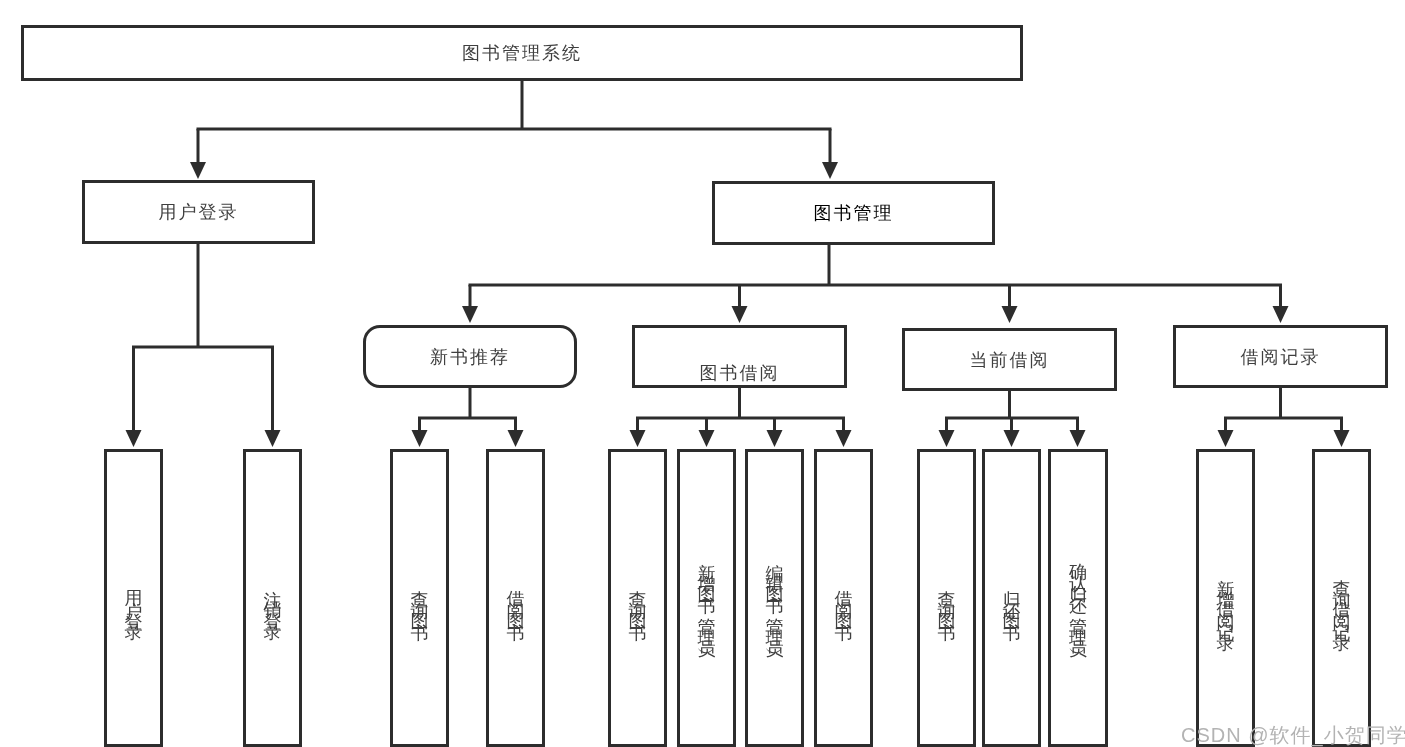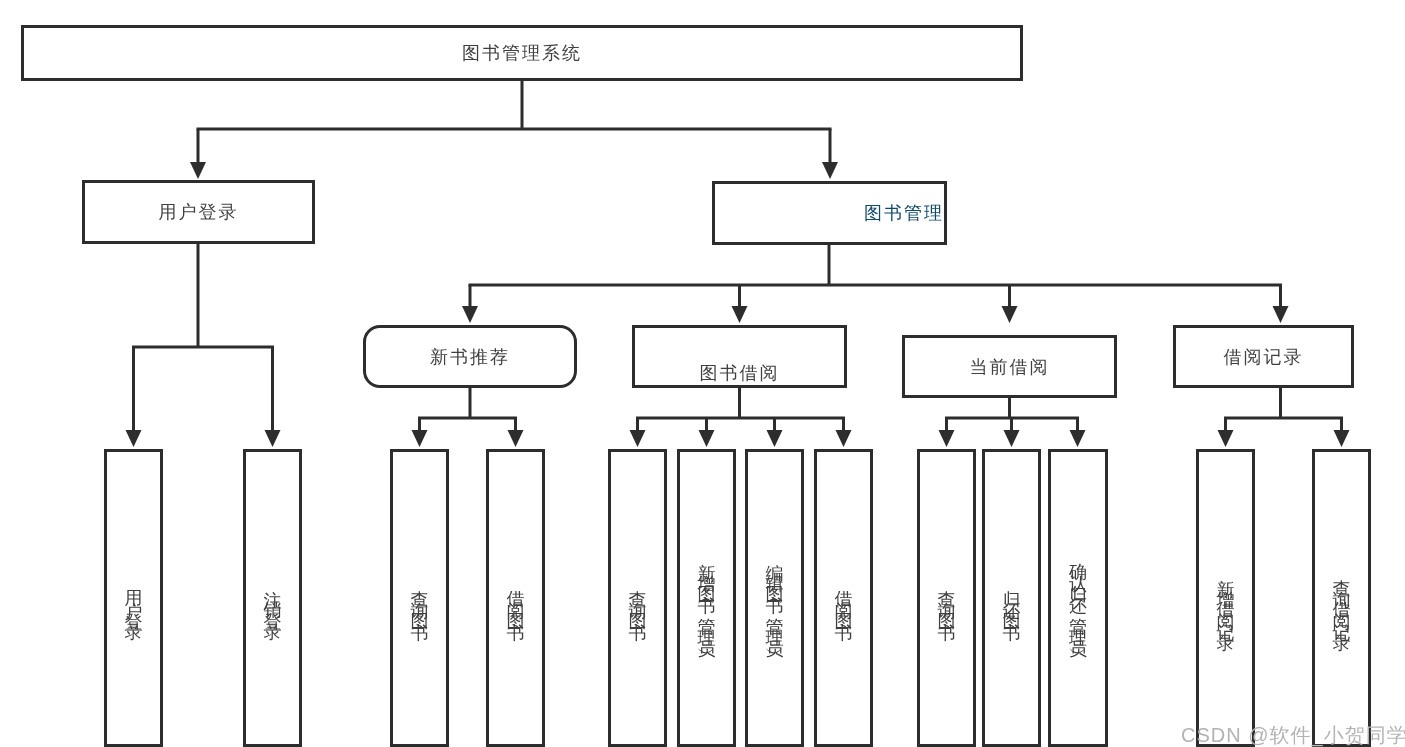--- a/index.html
+++ b/index.html
@@ -110,34 +110,34 @@
       <polygon points="1333.5,418 1349.5,418 1341.5,435" fill="#2d2d2d"></polygon>
     </svg>
 
   <div class="node h" style="left: 21px; top: 13px; width: 1002px; height: 56px; border-color: rgb(45, 45, 45); color: rgb(63, 63, 63);">
     <span>图书管理系统</span>
   </div>
 
   <div class="node h" style="left: 82px; top: 168px; width: 233px; height: 64px; border-color: rgb(45, 45, 45); color: rgb(63, 63, 63);">
     <span>用户登录</span>
   </div>
-  <div class="node h" style="left: 712px; top: 169px; width: 235px; height: 64px; border-color: rgb(45, 45, 45); color: #0c4a6e; justify-content: flex-end;">
+  <div class="node h" style="left: 712px; top: 169px; width: 283px; height: 64px; border-color: rgb(45, 45, 45); color: #000000;">
     <span>图书管理</span>
   </div>
 
   <div class="node h" style="left: 363px; top: 313px; width: 214px; height: 63px; border-color: rgb(45, 45, 45); color: rgb(63, 63, 63); border-radius: 17px;">
     <span>新书推荐</span>
   </div>
   <div class="node h" style="left: 632px; top: 313px; width: 215px; height: 63px; border-color: rgb(45, 45, 45); color: rgb(63, 63, 63); align-items: flex-end;">
     <span>图书借阅</span>
   </div>
-  <div class="node h" style="left: 902px; top: 323px; width: 215px; height: 63px; border-color: rgb(45, 45, 45); color: rgb(63, 63, 63);">
+  <div class="node h" style="left: 902px; top: 316px; width: 215px; height: 63px; border-color: rgb(45, 45, 45); color: rgb(63, 63, 63);">
     <span>当前借阅</span>
   </div>
-  <div class="node h" style="left: 1173px; top: 313px; width: 181px; height: 63px; border-color: rgb(45, 45, 45); color: rgb(63, 63, 63);">
+  <div class="node h" style="left: 1173px; top: 313px; width: 215px; height: 63px; border-color: rgb(45, 45, 45); color: rgb(63, 63, 63);">
     <span>借阅记录</span>
   </div>
 
   <div class="node v" style="left: 104px; top: 437px; width: 59px; height: 298px; border-color: rgb(45, 45, 45); color: rgb(63, 63, 63);">
     <span class="vtext">用户登录</span>
   </div>
   <div class="node v" style="left: 243px; top: 437px; width: 59px; height: 298px; border-color: rgb(45, 45, 45); color: rgb(63, 63, 63);">
     <span class="vtext">注销登录</span>
   </div>
   <div class="node v" style="left: 390px; top: 437px; width: 59px; height: 298px; border-color: rgb(45, 45, 45); color: rgb(63, 63, 63);">

